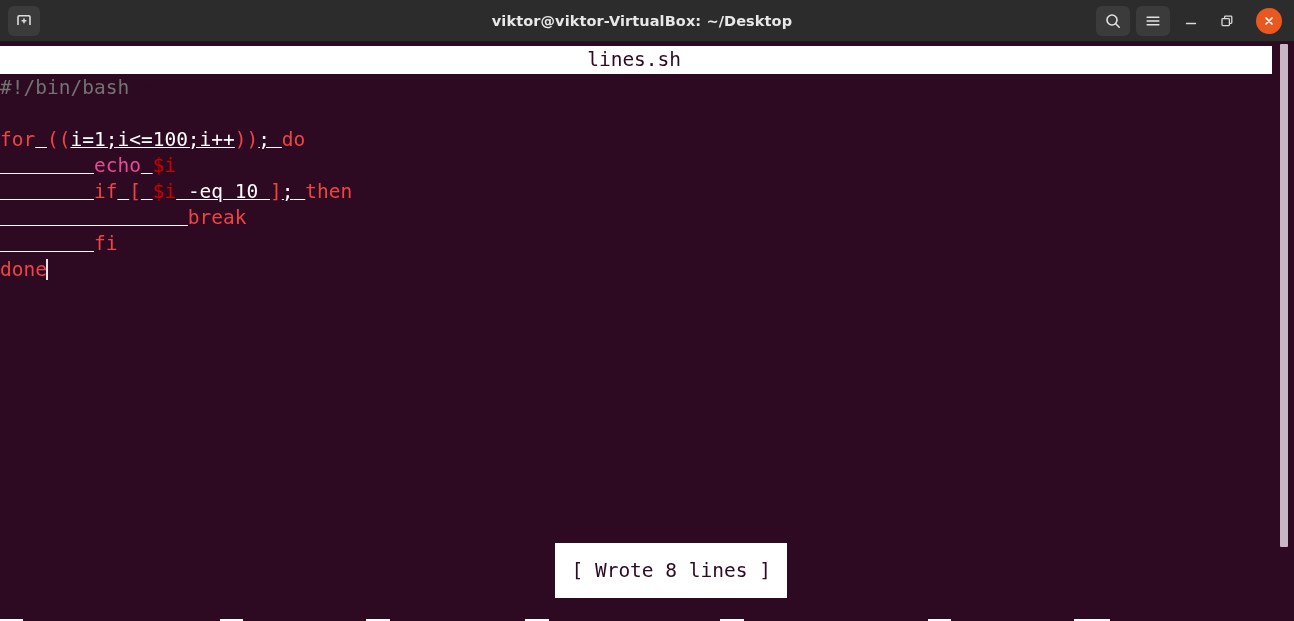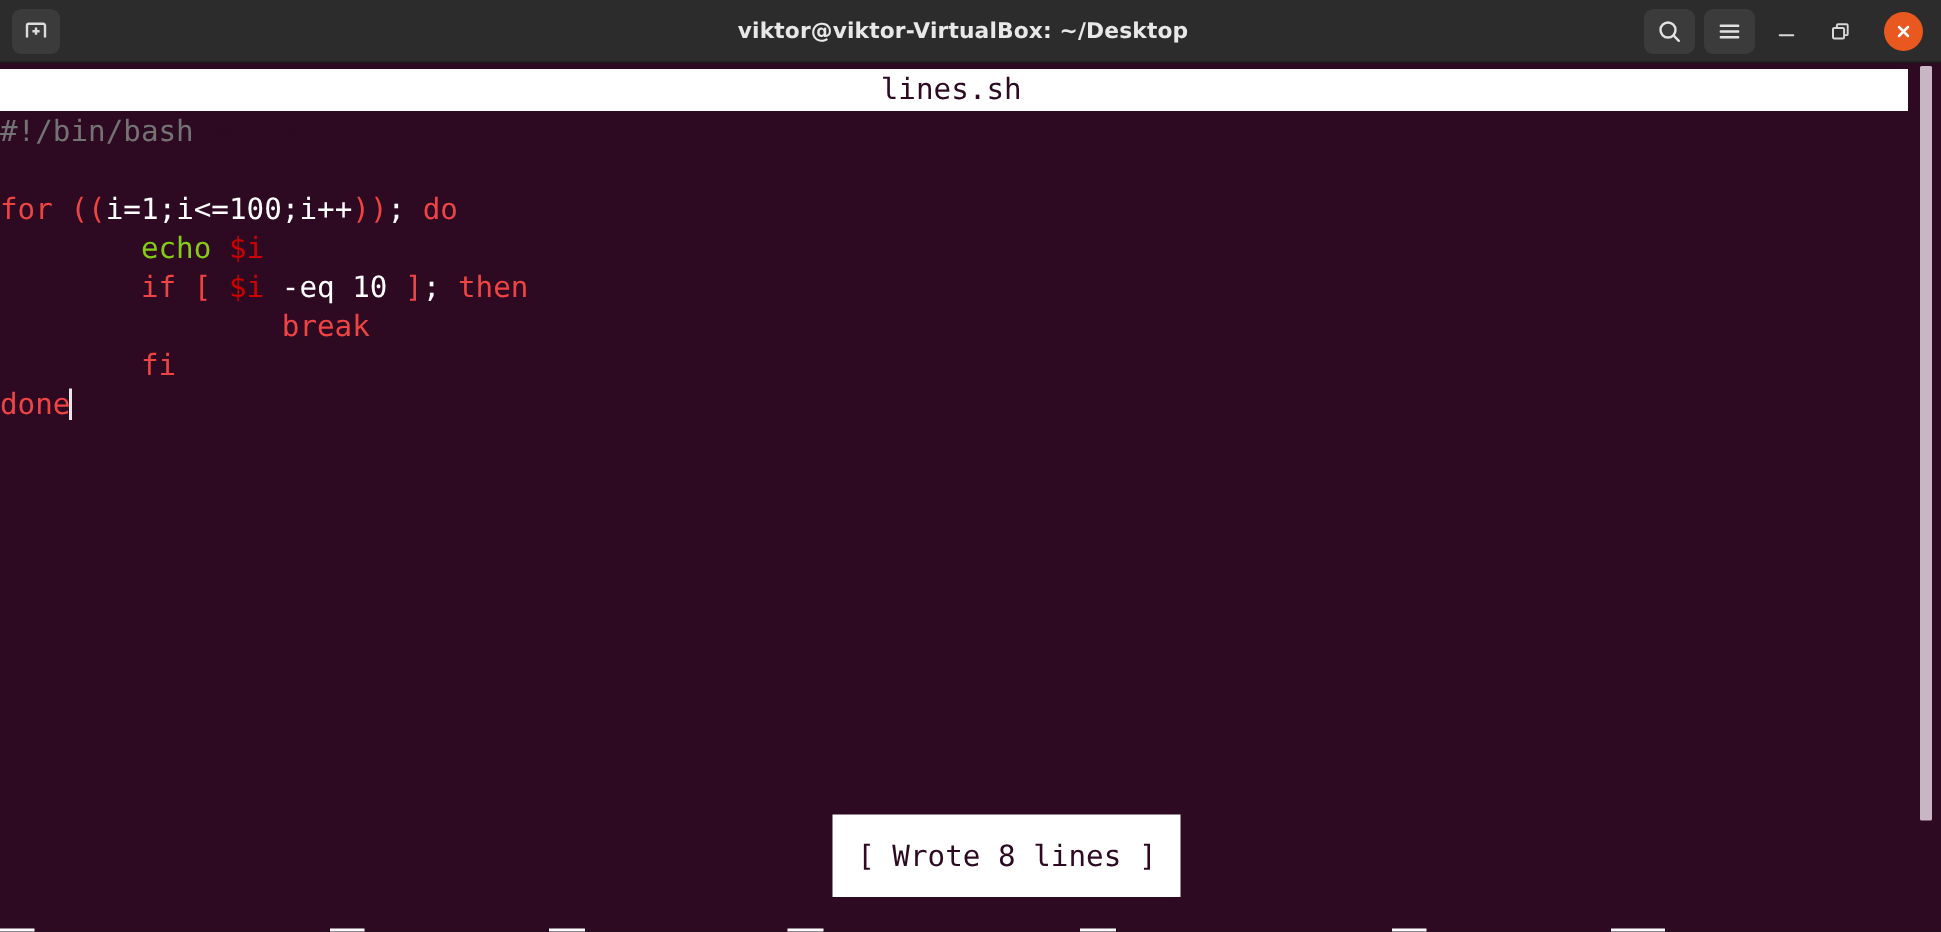--- a/index.html
+++ b/index.html
@@ -119,23 +119,23 @@
     width: 1272px;
     white-space: pre;
   }
   .code .row {
     height: 26px;
     line-height: 26px;
     white-space: pre;
   }
   .c-cyan   { color: #737373; }
   .c-green  { color: #ef4444; }
-  .c-blue   { color: #84cc16; }
+  .c-blue   { color: #ec4899; }
   .c-red    { color: #cc0000; }
-  .c-white  { color: #ffffff; }
+  .c-white  { color: #ffffff; text-decoration: underline; }
 
   .cursor {
     display: inline-block;
     width: 2px;
     height: 21px;
     background: #e6e6e6;
     vertical-align: -4px;
     margin-left: -1px;
   }
 

